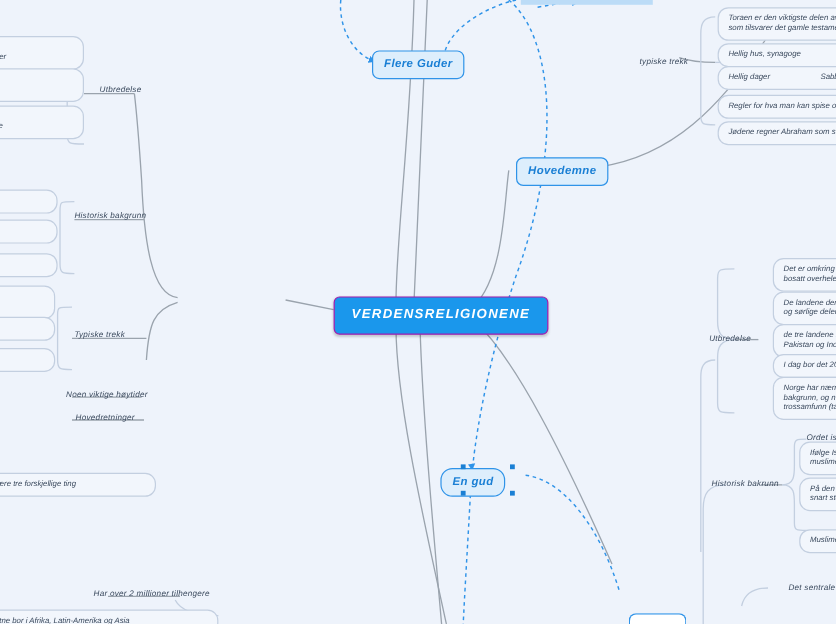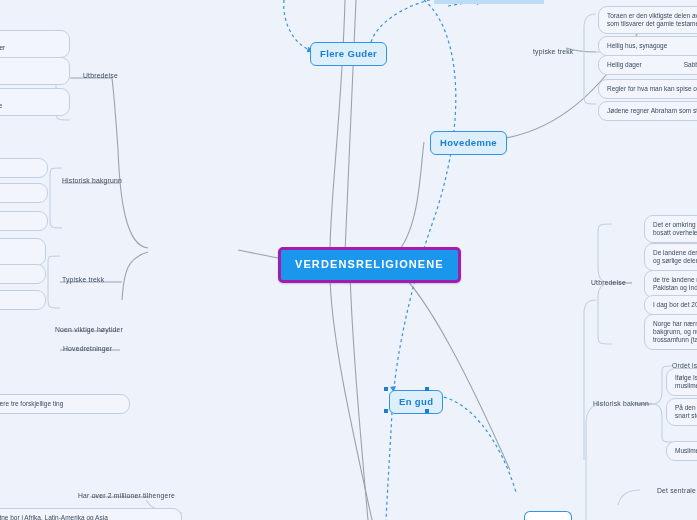--- a/index.html
+++ b/index.html
@@ -22,26 +22,27 @@
     height: 520px;
     pointer-events: none;
   }
 
   
   .node {
     position: absolute;
     box-sizing: border-box;
     white-space: nowrap;
     line-height: 1.25;
+    font-style: italic;
   }
 
   
   .node-root {
     background: #1a97ec;
-    border: 3px solid #a21caf;
+    border: 1px solid #a21caf;
     border-radius: 5px;
     color: #ffffff;
     font-size: 11px;
     font-weight: bold;
     letter-spacing: 1.1px;
     padding: 8px 14px;
     box-shadow: 0 1px 2px rgba(0,0,0,.18);
   }
 
   
@@ -177,21 +178,21 @@
     <rect x="434" y="0" width="110" height="4" fill="#bcdcf7"></rect>
   </svg>
 
   <div class="node node-root" style="left:278px; top:247px;">VERDENSRELIGIONENE</div>
 
   <div class="node node-topic filled" style="left:310px; top:42px;">Flere Guder</div>
 
   <div class="node node-topic filled" style="left:430px; top:131px;">Hovedemne</div>
 
 
-  <div class="node node-topic filled selected" style="left:389px; top:390px;">En gud</div>
+  <div class="node node-topic filled selected" style="left:367px; top:390px;border-radius:10px;">En gud</div>
   <div class="handle" style="left:384px; top:387px;"></div>
   <div class="handle" style="left:425px; top:387px;"></div>
   <div class="handle" style="left:384px; top:409px;"></div>
   <div class="handle" style="left:425px; top:409px;"></div>
 
   <div class="node node-clip-bottom" style="left:524px; top:511px; width:48px; height:9px;"></div>
 
   <div class="node node-label" style="left:83px; top:72px;">Utbredelse</div>
   <div class="node node-label" style="left:62px; top:177px;">Historisk bakgrunn</div>
   <div class="node node-label" style="left:62px; top:276px;">Typiske trekk</div>

